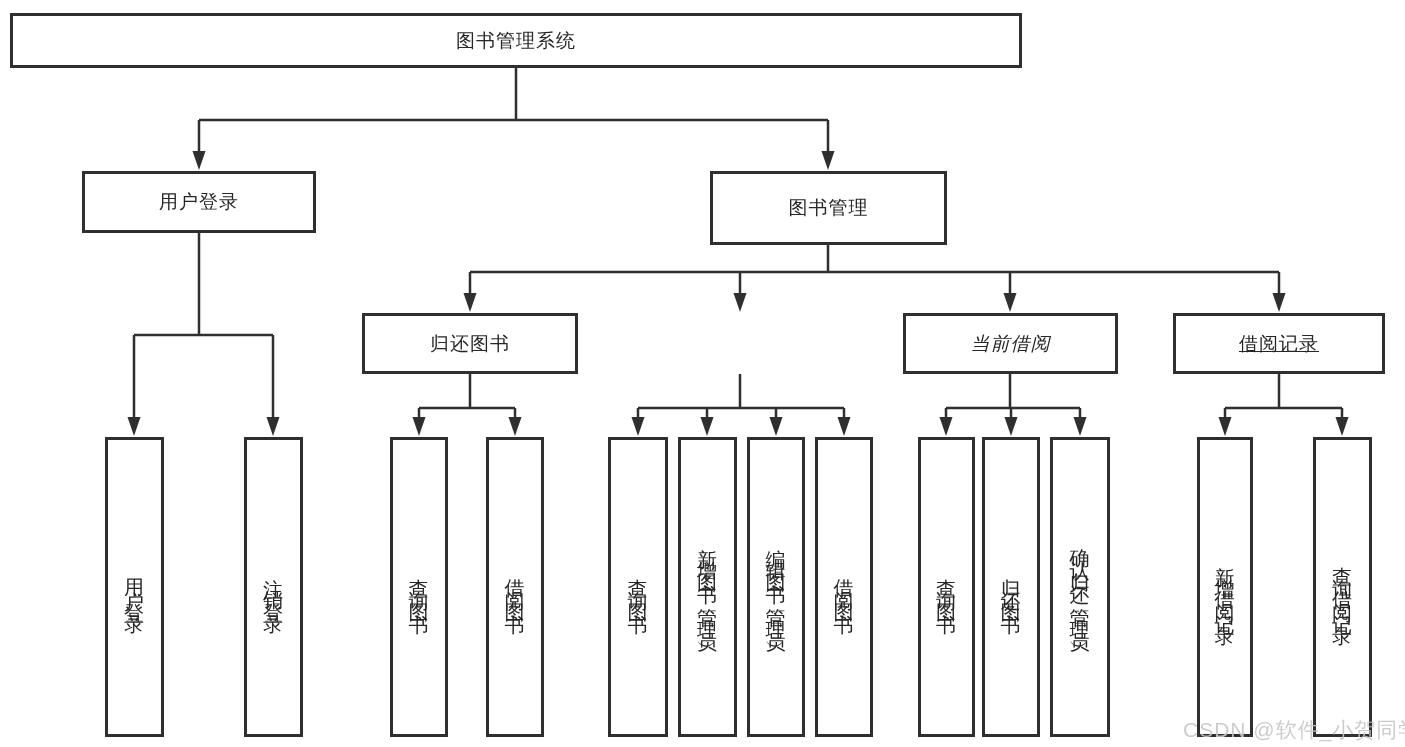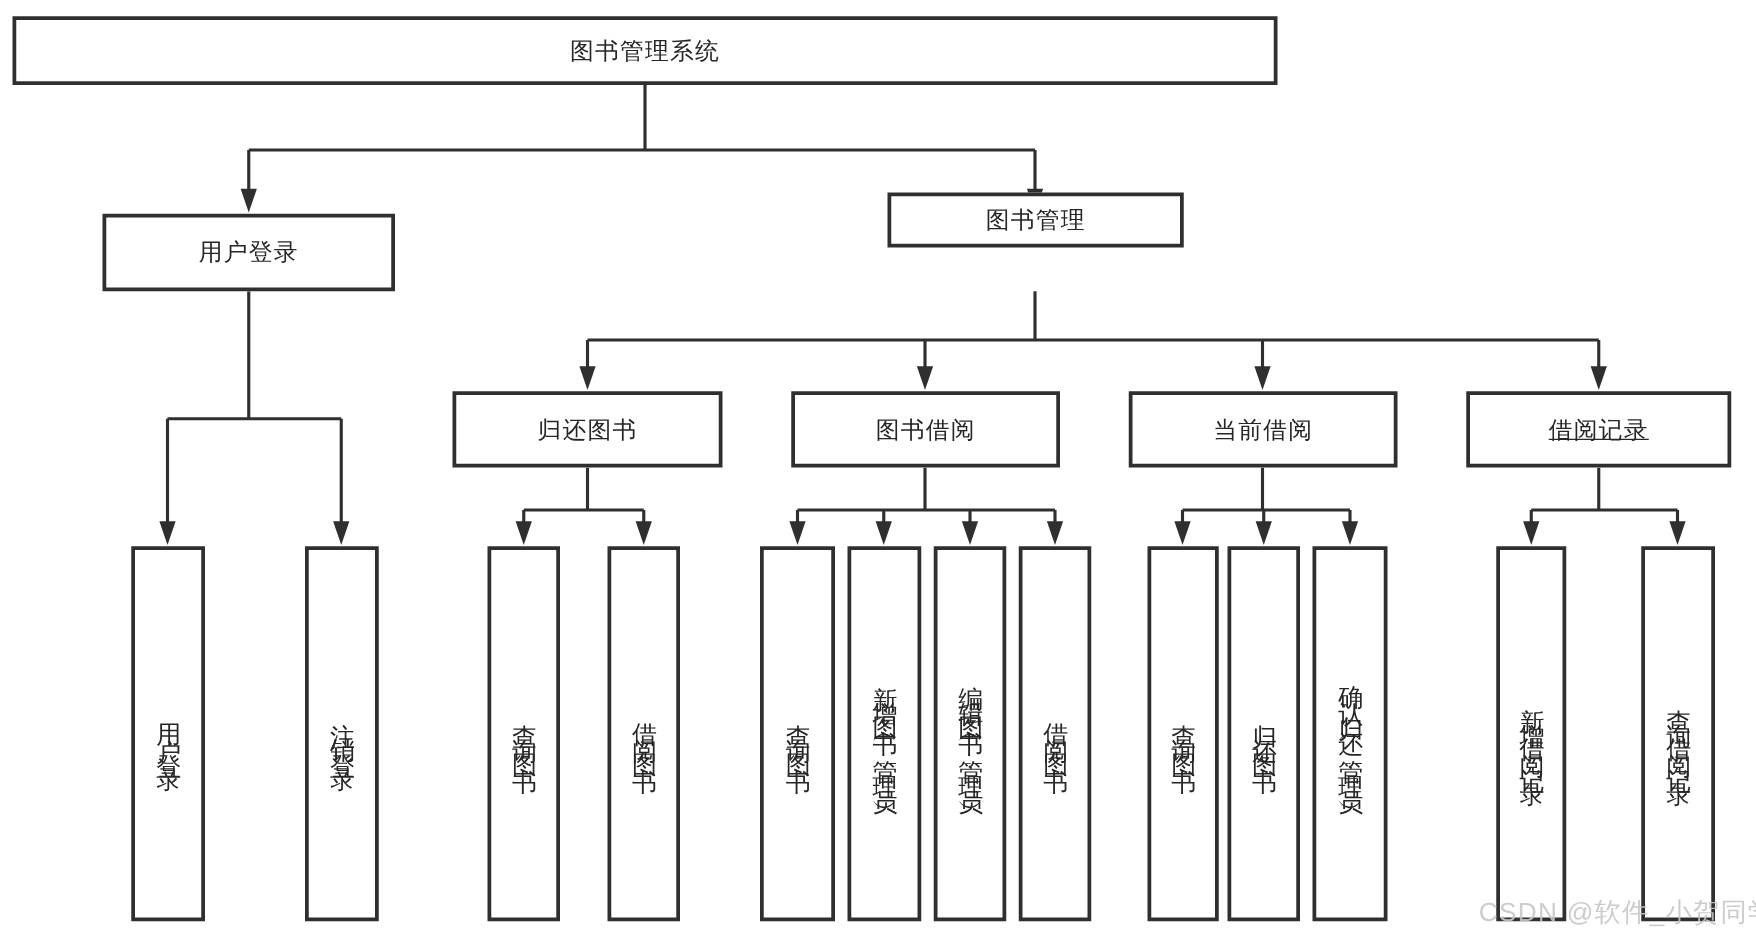--- a/index.html
+++ b/index.html
@@ -124,31 +124,28 @@
     </g>
   </svg>
 
   <div class="node hnode" style="left:10px; top:13px; width:1012px; height:55px;">
     <span>图书管理系统</span>
   </div>
 
   <div class="node hnode" style="left:82px; top:171px; width:234px; height:62px;">
     <span>用户登录</span>
   </div>
-  <div class="node hnode" style="left:710px; top:154px; width:237px; height:44px;">
+  <div class="node hnode" style="left:710px; top:171px; width:237px; height:74px;">
     <span>图书管理</span>
   </div>
 
   <div class="node hnode" style="left:362px; top:313px; width:216px; height:61px;">
     <span>归还图书</span>
   </div>
-  <div class="node hnode" style="left:633px; top:313px; width:215px; height:61px;">
-    <span>图书借阅</span>
-  </div>
-  <div class="node hnode" style="left:903px; top:313px; width:215px; height:61px;">
+  <div class="node hnode" style="left:903px; top:313px; width:215px; height:61px;font-style:italic;">
     <span>当前借阅</span>
   </div>
   <div class="node hnode" style="left:1173px; top:313px; width:212px; height:61px;text-decoration:underline;">
     <span>借阅记录</span>
   </div>
 
   <div class="node leaf" style="left:105px; width:59px;">
     <span class="vlabel">用户登录</span>
   </div>
   <div class="node leaf" style="left:244px; width:59px;">

